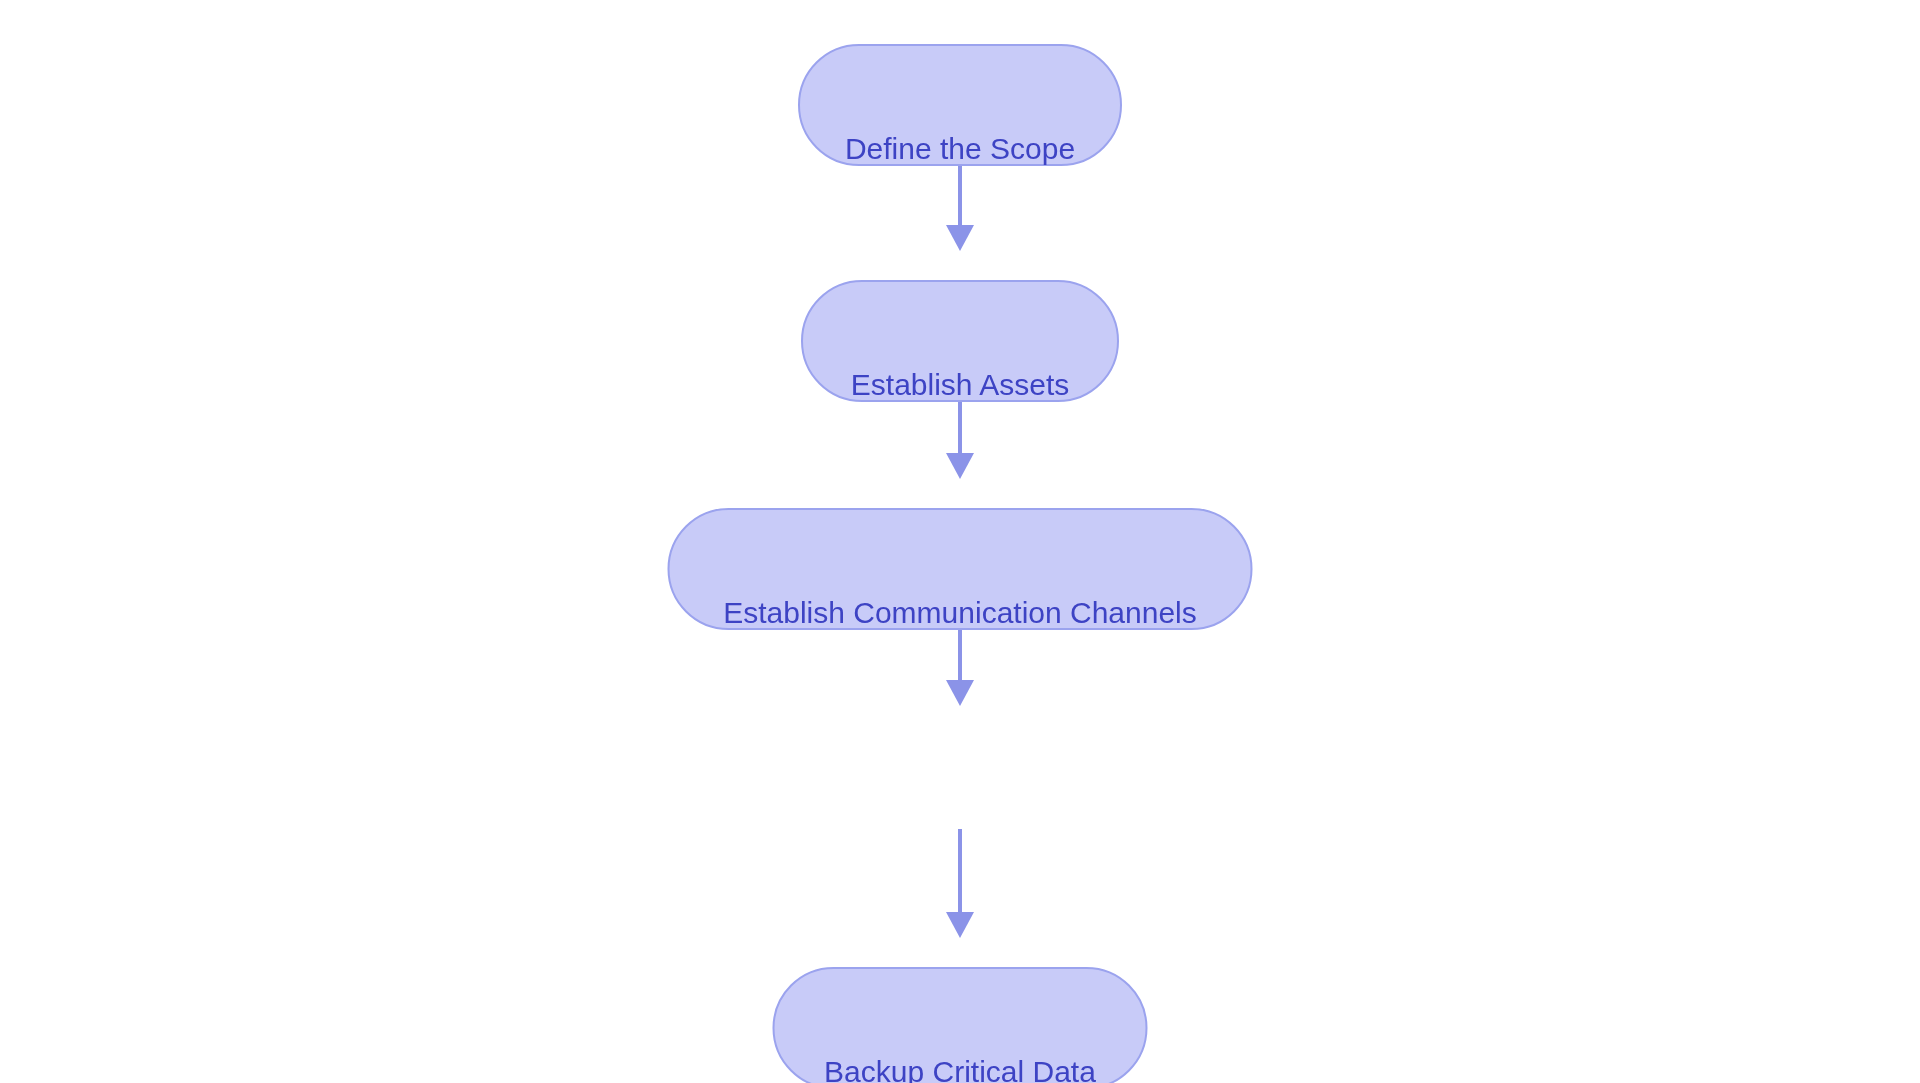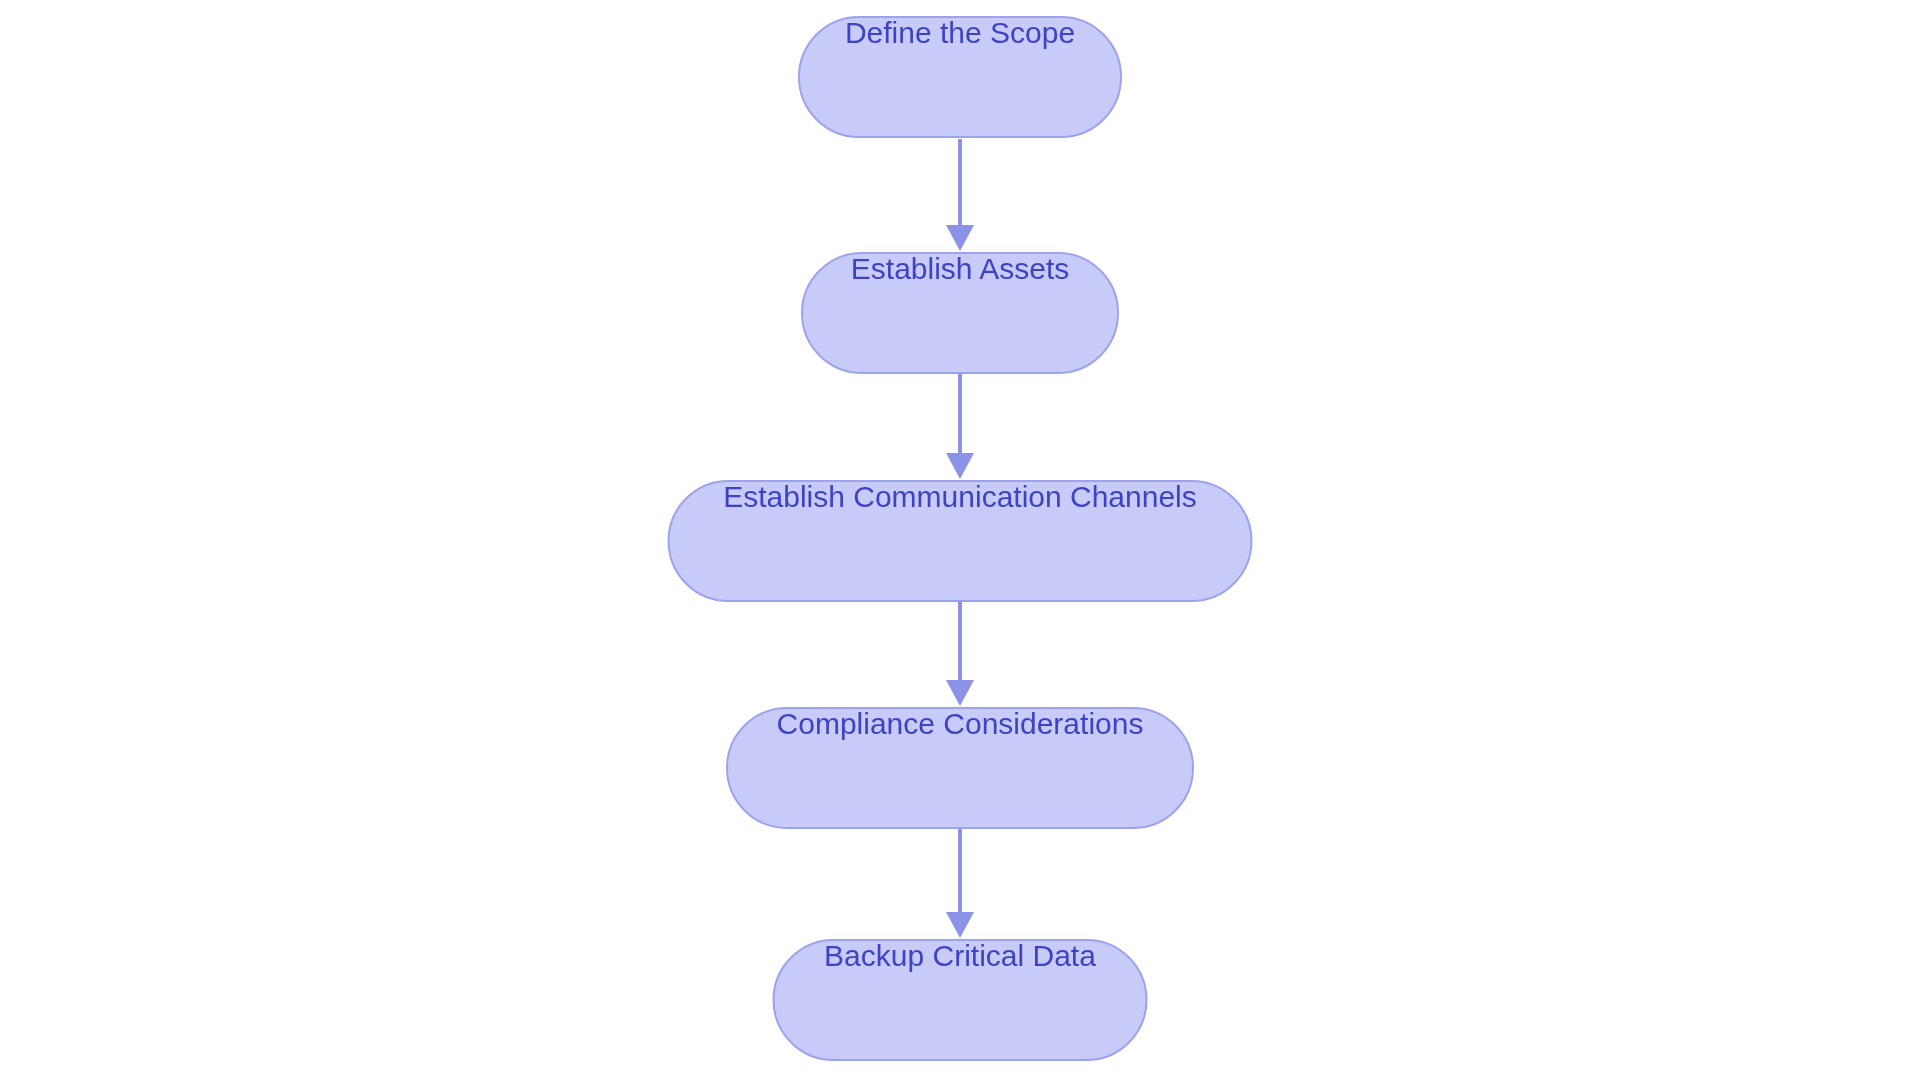--- a/index.html
+++ b/index.html
@@ -38,26 +38,27 @@
   }
   .node {
     position: absolute;
     left: 50%;
     transform: translateX(-50%);
     height: 122px;
     background: var(--node-fill);
     border: 2px solid var(--node-border);
     border-radius: 61px;
     display: flex;
-    align-items: flex-start;
+    align-items: flex-end;
     justify-content: center;
     color: var(--node-text);
     font-size: 30px;
     line-height: 1;
     white-space: nowrap;
+    margin-top: 28px;
   }
   .n1 { top: 16px;  width: 324px; }
   .n2 { top: 252px; width: 318px; }
   .n3 { top: 480px; width: 585px; }
   .n4 { top: 707px; width: 468px; }
   .n5 { top: 939px; width: 375px; }
 </style>
 </head>
 <body>
 
@@ -87,21 +88,18 @@
   </div>
 
   <div class="node n2">
     <span>Establish Assets</span>
   </div>
 
   <div class="node n3">
     <span>Establish Communication Channels</span>
   </div>
 
-  <div class="node n4">
-    <span>Compliance Considerations</span>
-  </div>
 
   <div class="node n5">
     <span>Backup Critical Data</span>
   </div>
 
 </div>
 
 </body></html>

